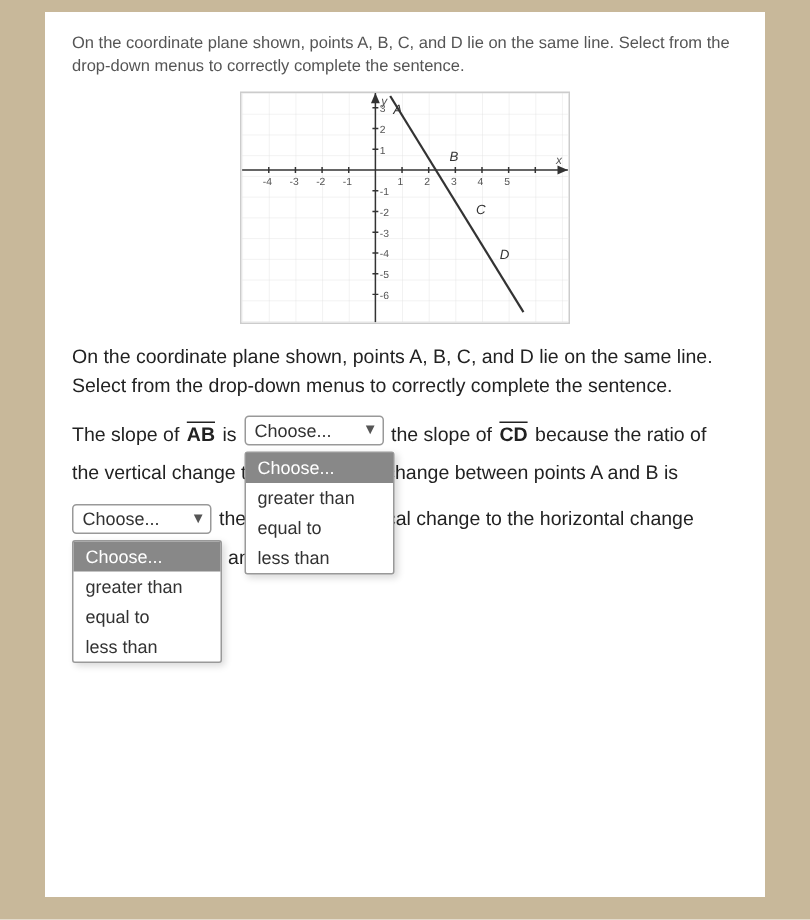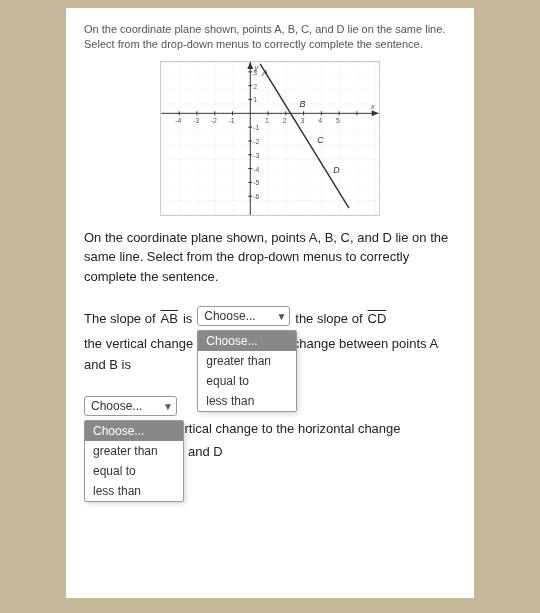--- a/index.html
+++ b/index.html
@@ -10,21 +10,21 @@
       min-height: 613px;
       display: flex;
       justify-content: center;
       align-items: flex-start;
       font-family: Arial, sans-serif;
       padding: 8px;
     }
 
     .page {
       background: #ffffff;
-      width: 408px;
+      width: 480px;
       min-height: 590px;
       padding: 14px 18px 18px 18px;
       position: relative;
     }
 
     .instruction-top {
       font-size: 11px;
       color: #555;
       line-height: 1.4;
       margin-bottom: 8px;
@@ -48,37 +48,37 @@
 
     .instruction-main {
       font-size: 13px;
       color: #222;
       line-height: 1.5;
       margin-bottom: 10px;
     }
 
     .overline {
       text-decoration: overline;
+      font-weight: bold;
     }
 
     .sentence-row {
       display: flex;
       align-items: flex-end;
       flex-wrap: wrap;
       gap: 5px;
       font-size: 13px;
       color: #222;
       margin-bottom: 8px;
       position: relative;
     }
 
     .dropdown-wrapper {
       position: relative;
       display: inline-block;
-      margin-top: 10px;
     }
 
     .dropdown-select {
       appearance: none;
       -webkit-appearance: none;
       background: #fff;
       border: 1px solid #999;
       border-radius: 3px;
       padding: 2px 20px 2px 6px;
       font-size: 12px;
@@ -272,20 +272,21 @@
       <div class="dropdown-open-box">
         <div class="option">Choose...</div>
         <div class="option">greater than</div>
         <div class="option">equal to</div>
         <div class="option">less than</div>
       </div>
     </div>
 
     <span>the slope of</span>
     <span class="overline">CD</span>
+    <span>because the ratio of</span>
   </div>
 
   <div class="continuation-text">the vertical change to the horizontal change between points A and B is</div>
 
   <div class="sentence-row2">
 
     <div class="dropdown-wrapper">
       <select class="dropdown-select">
         <option>Choose...</option>
         <option>greater than</option>

